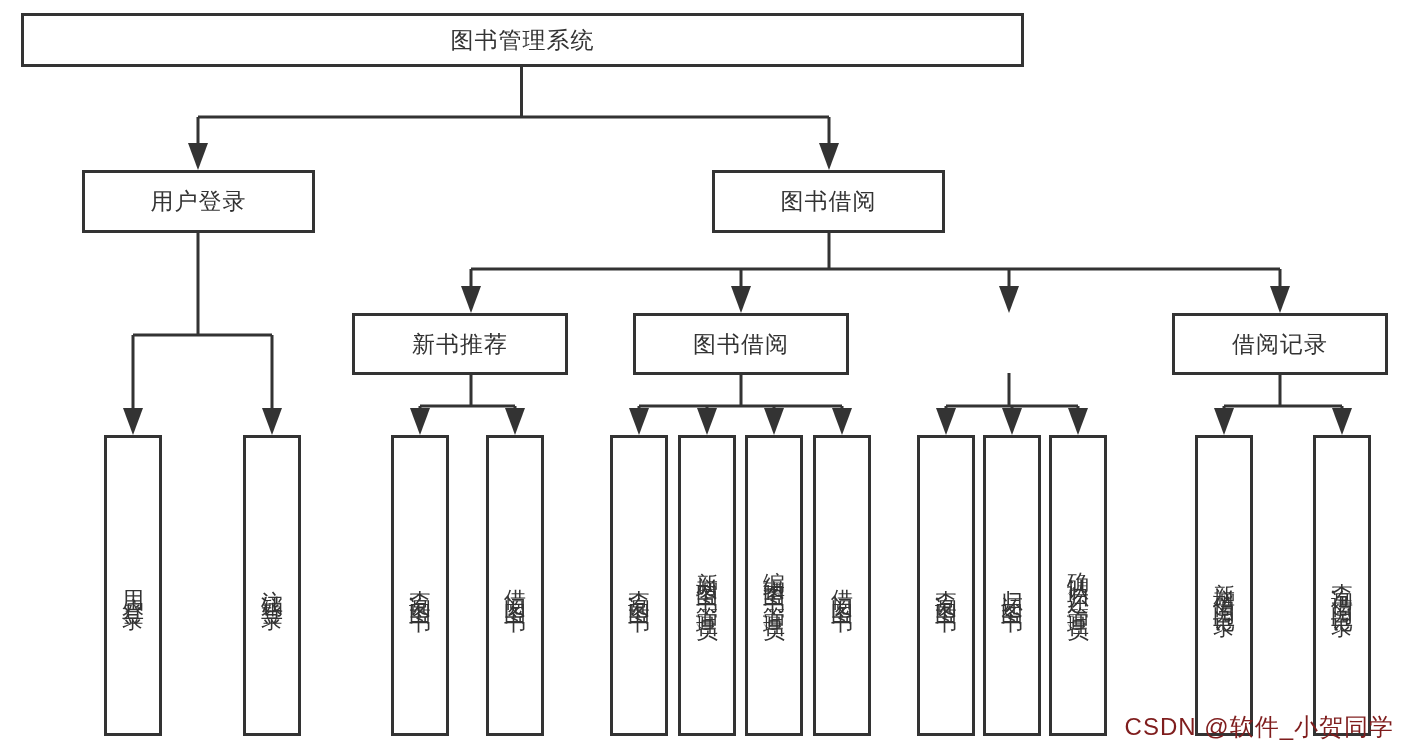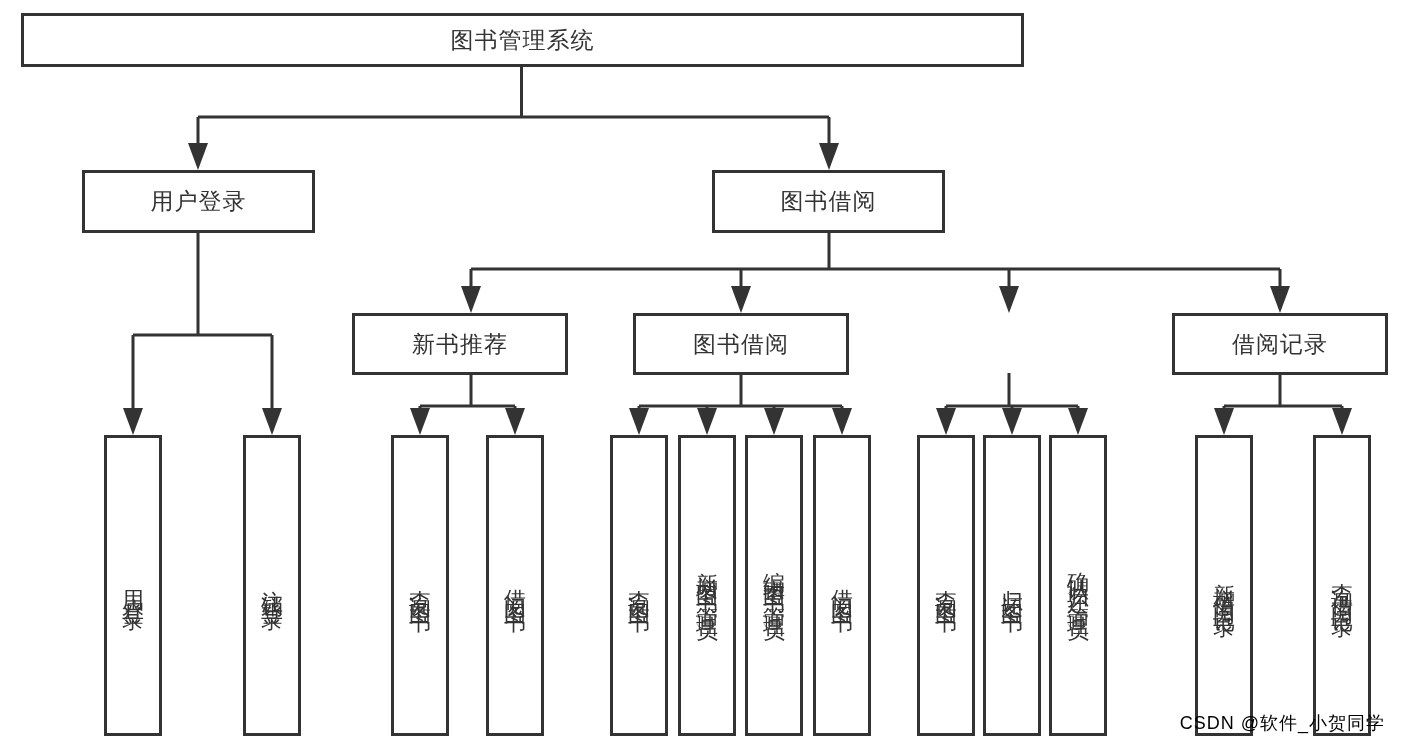--- a/index.html
+++ b/index.html
@@ -16,21 +16,21 @@
   .node span{display:block;}
   .box-root{left:21px;top:13px;width:1003px;height:54px;font-size:23px;letter-spacing:1px;}
   .box-l2{top:170px;width:233px;height:63px;font-size:23px;letter-spacing:1px;}
   .box-l3{top:313px;width:216px;height:62px;font-size:23px;letter-spacing:1px;}
   .leaf{top:435px;width:58px;height:301px;}
   .vtext{
     writing-mode:vertical-rl;text-orientation:mixed;
     font-size:22px;letter-spacing:7px;line-height:1;white-space:nowrap;
   }
   .watermark{
-    position:absolute;right:20px;top:711px;font-size:18px;color:#000000;
+    position:absolute;right:11px;top:711px;font-size:24px;color:#7f1d1d;
     letter-spacing:1px;white-space:nowrap;
   }
 </style>
 </head>
 <body>
 
 <div class="canvas">
 
   <svg class="connectors" viewBox="0 0 1405 747" xmlns="http://www.w3.org/2000/svg">
     <path fill="none" stroke="#333333" stroke-width="3" d="

